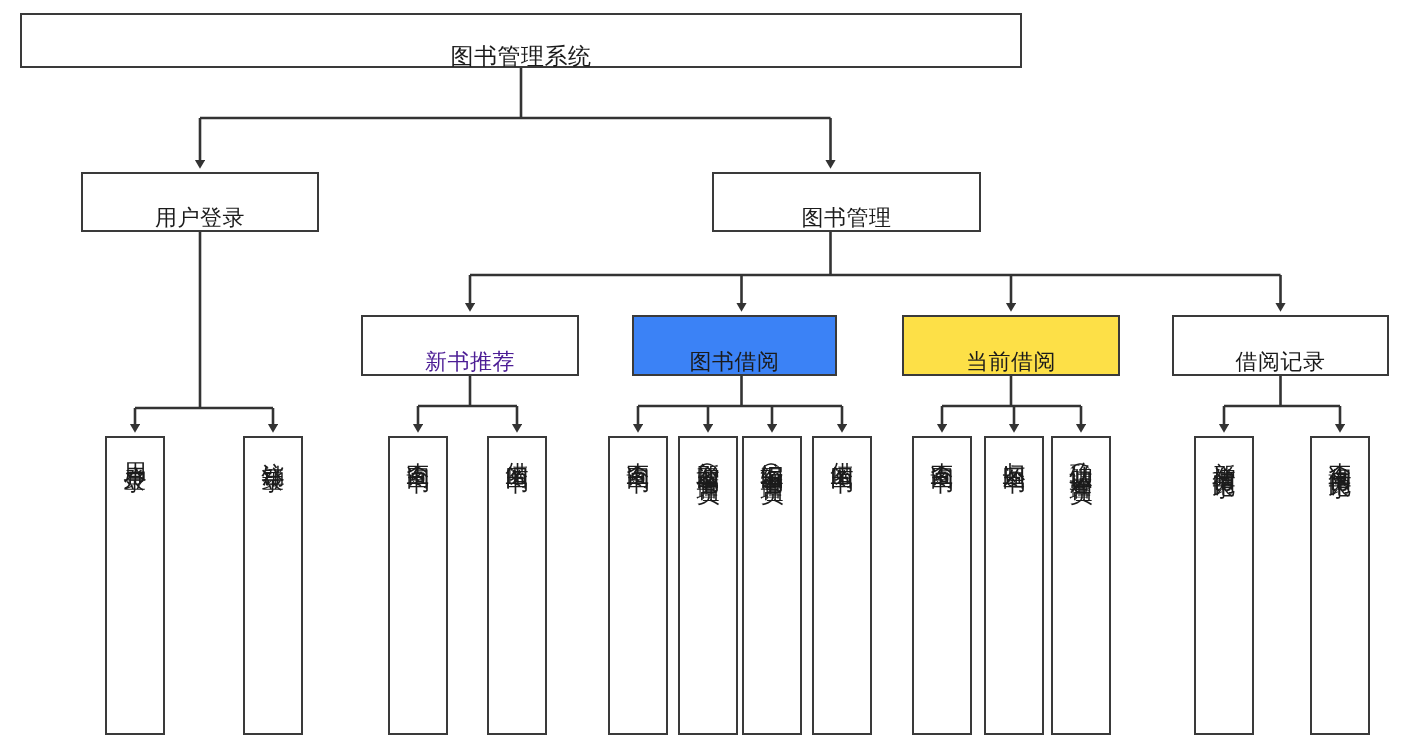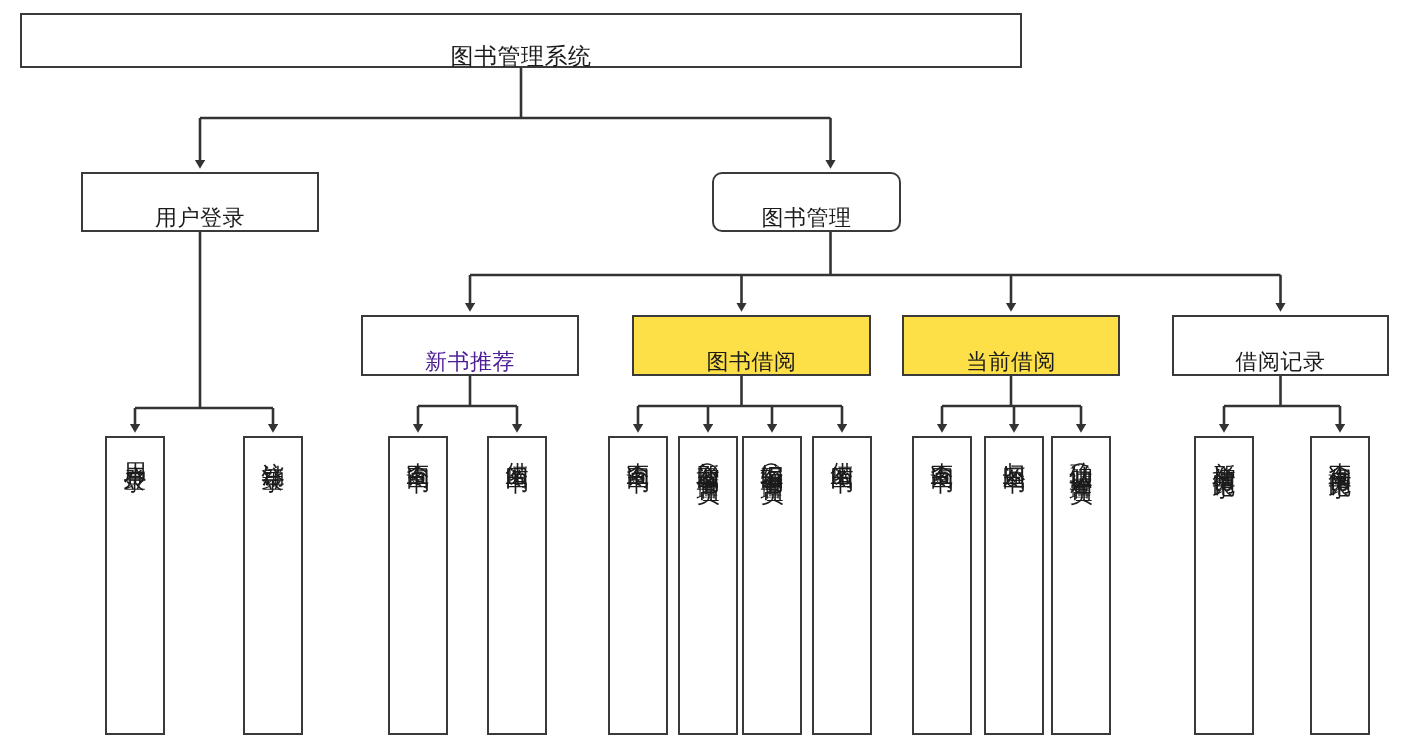--- a/index.html
+++ b/index.html
@@ -116,27 +116,27 @@
       </g>
   </svg>
 
   <div id="node-layer">
       <div class="node horiz root" style="left: 20px; top: 13px; width: 1002px; height: 55px; border-color: rgb(58, 58, 58); background: rgb(255, 255, 255); color: rgb(27, 27, 27);">
         <span class="label">图书管理系统</span>
       </div>
       <div class="node horiz" style="left: 81px; top: 172px; width: 238px; height: 60px; border-color: rgb(58, 58, 58); background: rgb(255, 255, 255); color: rgb(27, 27, 27);">
         <span class="label">用户登录</span>
       </div>
-      <div class="node horiz" style="left: 712px; top: 172px; width: 189px; height: 60px; border-color: rgb(58, 58, 58); background: rgb(255, 255, 255); color: rgb(27, 27, 27); border-radius: 10px;">
+      <div class="node horiz" style="left: 712px; top: 172px; width: 269px; height: 60px; border-color: rgb(58, 58, 58); background: rgb(255, 255, 255); color: rgb(27, 27, 27);">
         <span class="label">图书管理</span>
       </div>
       <div class="node horiz" style="left: 361px; top: 315px; width: 218px; height: 61px; border-color: rgb(58, 58, 58); background: rgb(255, 255, 255); color: #4c1d95;">
         <span class="label">新书推荐</span>
       </div>
-      <div class="node horiz" style="left: 632px; top: 315px; width: 239px; height: 61px; border-color: rgb(58, 58, 58); background: #fde047; color: rgb(27, 27, 27);">
+      <div class="node horiz" style="left: 632px; top: 315px; width: 205px; height: 61px; border-color: rgb(58, 58, 58); background: #3b82f6; color: rgb(27, 27, 27);">
         <span class="label">图书借阅</span>
       </div>
       <div class="node horiz" style="left: 902px; top: 315px; width: 218px; height: 61px; border-color: rgb(58, 58, 58); background: #fde047; color: rgb(27, 27, 27);">
         <span class="label">当前借阅</span>
       </div>
       <div class="node horiz" style="left: 1172px; top: 315px; width: 217px; height: 61px; border-color: rgb(58, 58, 58); background: rgb(255, 255, 255); color: rgb(27, 27, 27);">
         <span class="label">借阅记录</span>
       </div>
       <div class="node vert" style="left: 105px; top: 436px; width: 60px; height: 299px; border-color: rgb(58, 58, 58); background: rgb(255, 255, 255); color: rgb(27, 27, 27);">
         <span class="label">用户登录</span>

